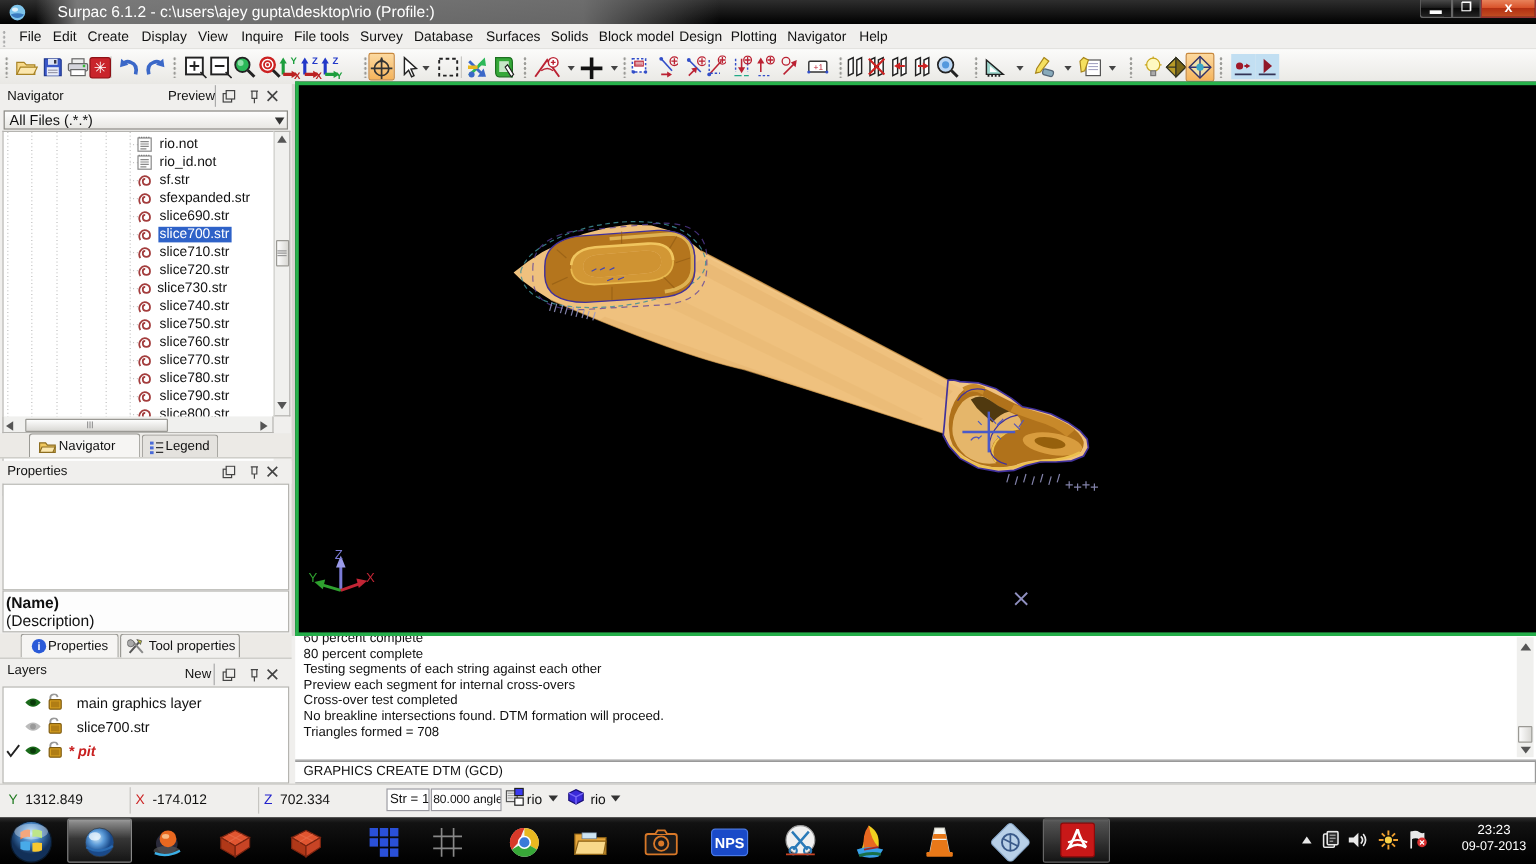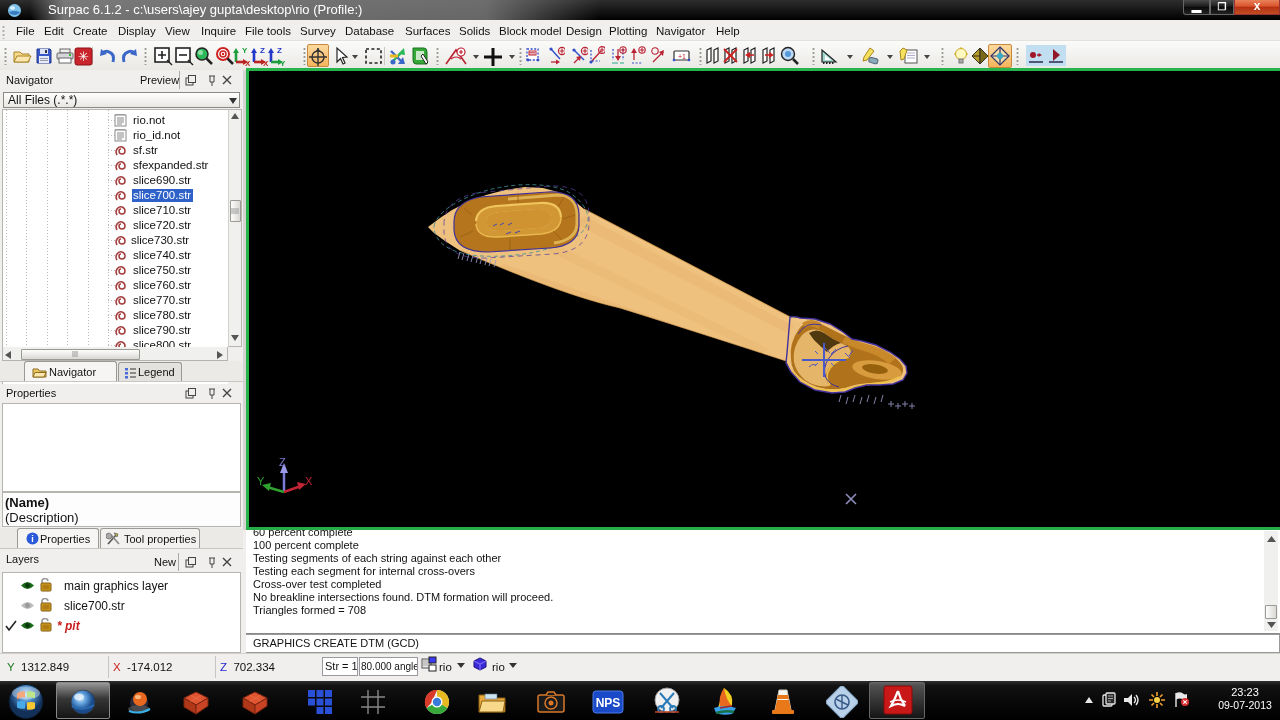--- a/index.html
+++ b/index.html
@@ -446,23 +446,23 @@
         <path d="M57,413 L48,411 L50,419 Z" fill="#c22535"></path>
         <text x="30" y="395" font-size="11" fill="#7b7bd6" font-family="Liberation Sans">Z</text>
         <text x="8" y="414" font-size="11" fill="#2fa12f" font-family="Liberation Sans">Y</text>
         <text x="56" y="414" font-size="11" fill="#c22535" font-family="Liberation Sans">X</text>
       </g>
 </g>
 </svg>
 
 <div class="abs" id="msgarea">
 <div style="margin-top:-4px">60 percent complete</div>
-<div>100 percent complete</div>
+<div>80 percent complete</div>
 <div>Testing segments of each string against each other</div>
-<div>Testing each segment for internal cross-overs</div>
+<div>Preview each segment for internal cross-overs</div>
 <div>Cross-over test completed</div>
 <div>No breakline intersections found. DTM formation will proceed.</div>
 <div>Triangles formed = 708</div>
 </div>
 <div class="abs" id="msgsb"></div>
 <svg class="abs" style="left:1267px;top:536px" width="9" height="7">
     <path d="M4.5 0 L9 6 L0 6 Z" fill="#555"></path>
   </svg>
 <div class="abs sthumb" style="left:1265px;top:605px;width:12px;height:14px"></div>
 <svg class="abs" style="left:1267px;top:622px" width="9" height="7">

